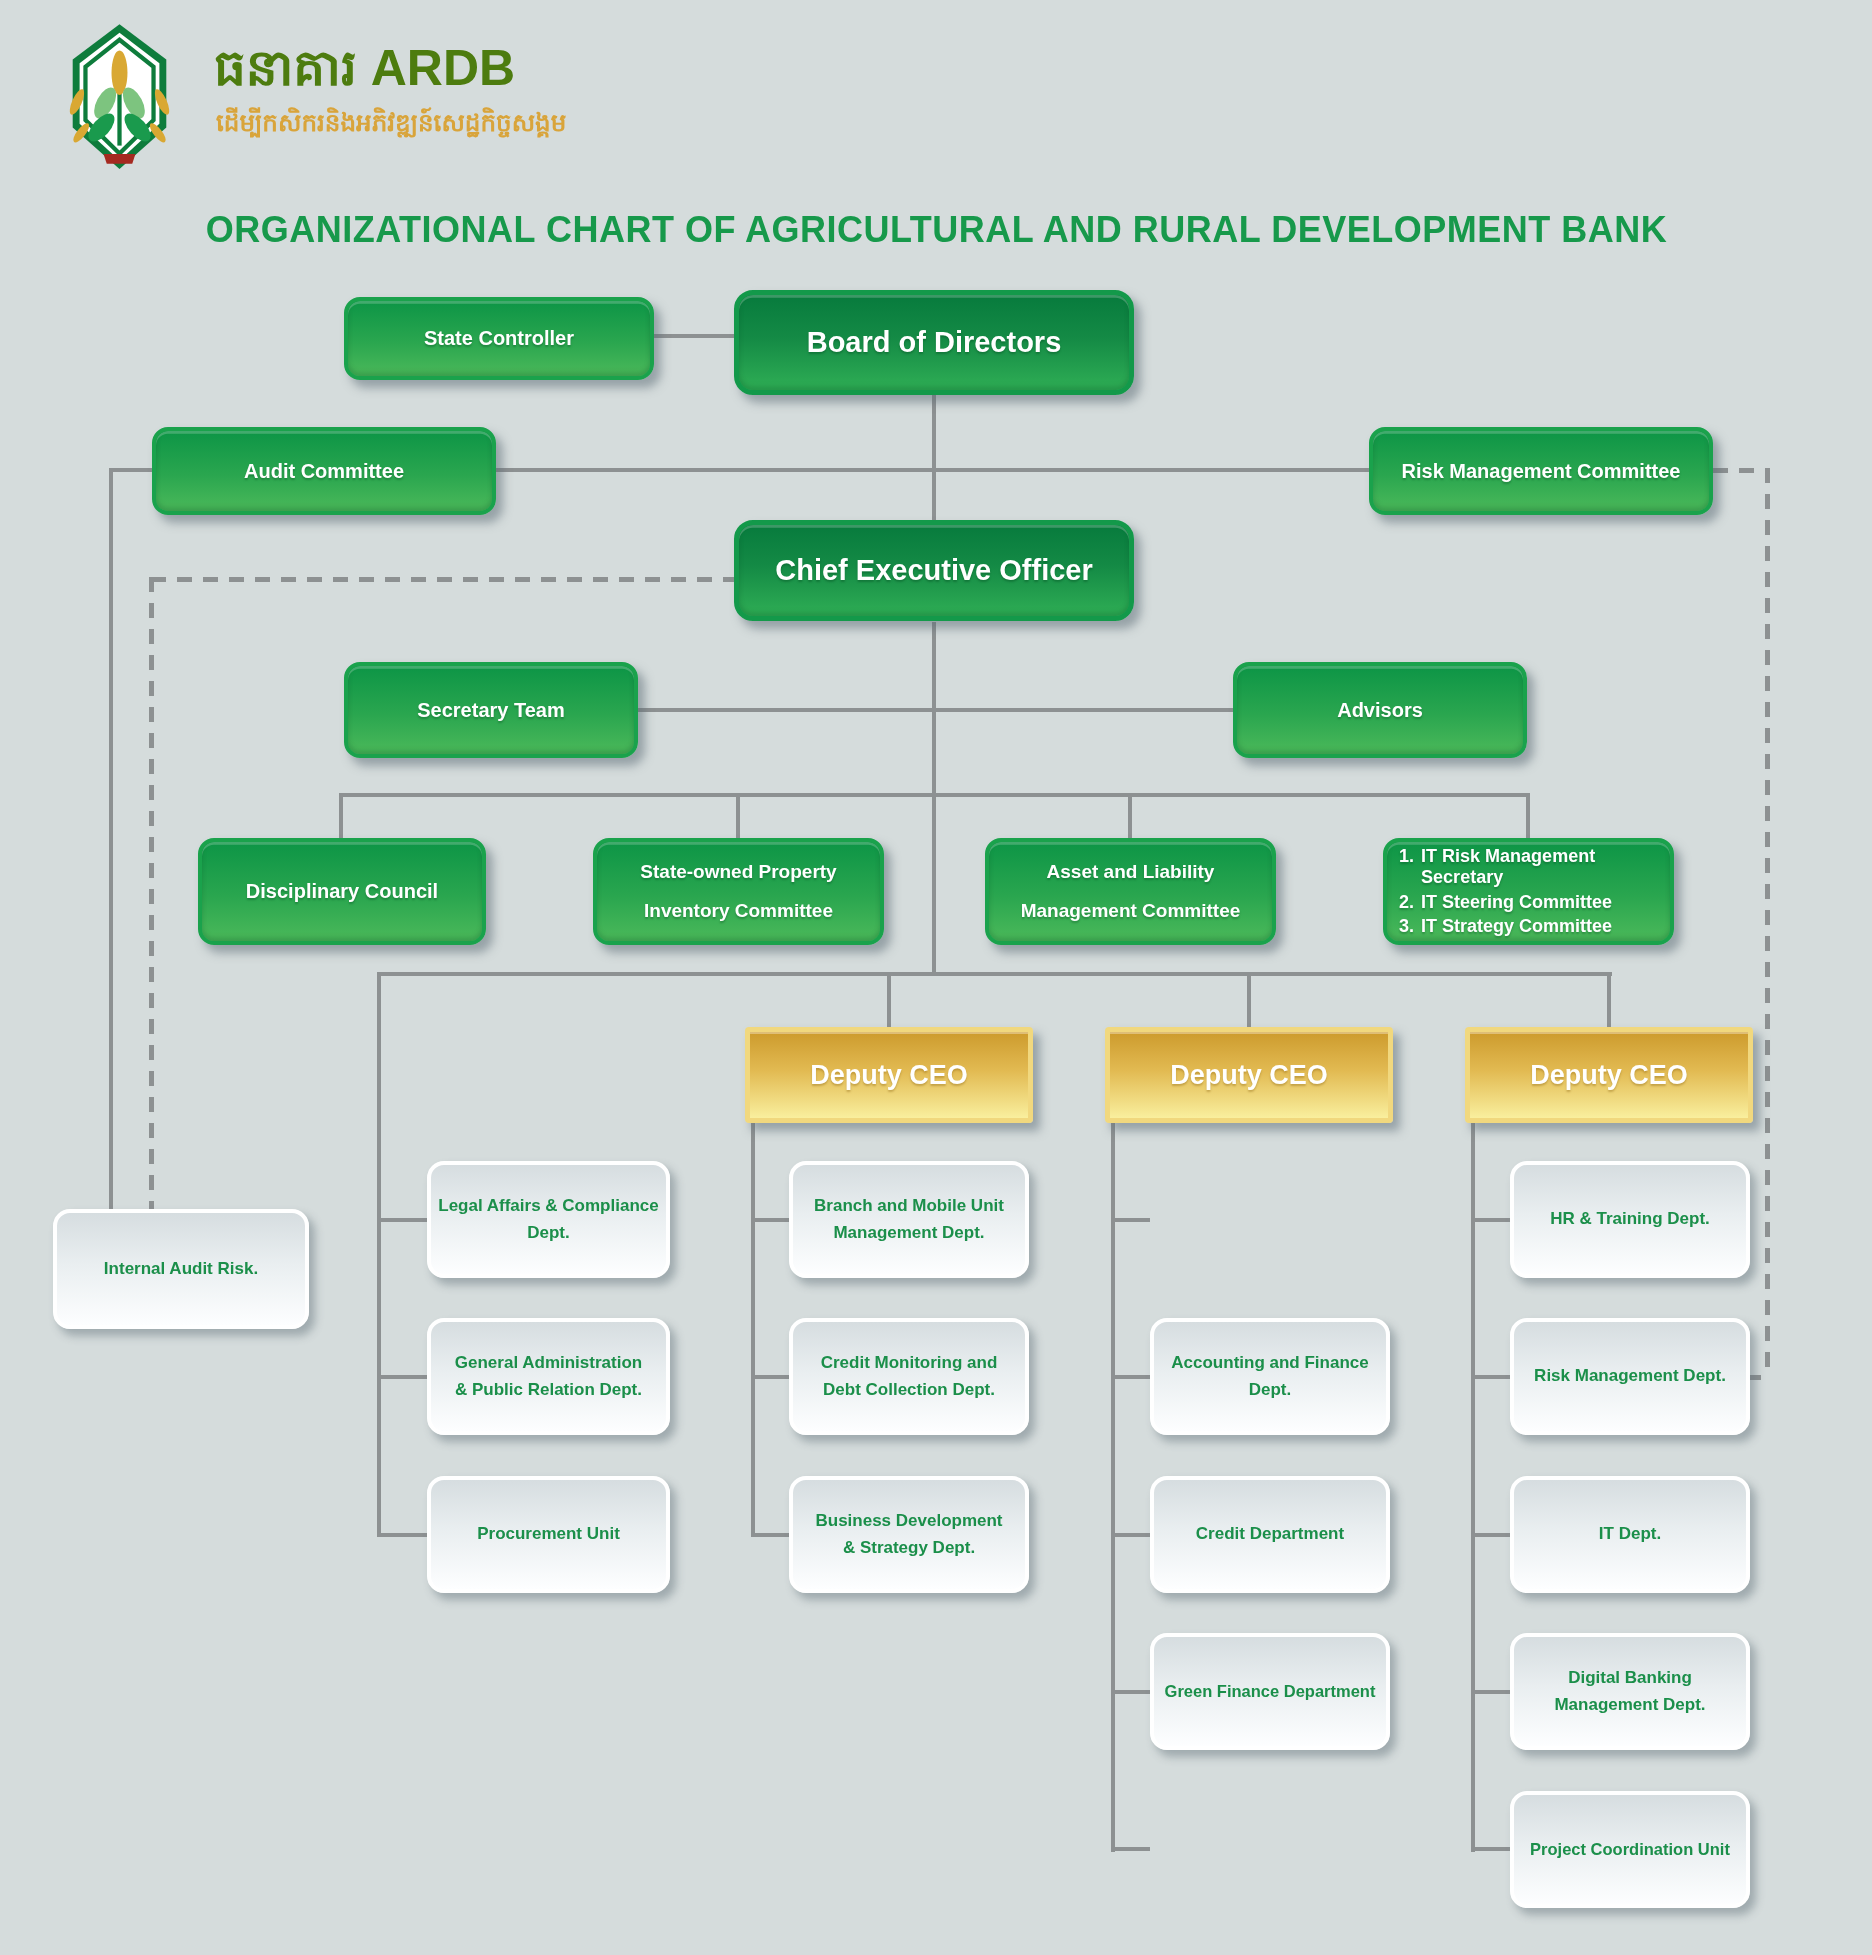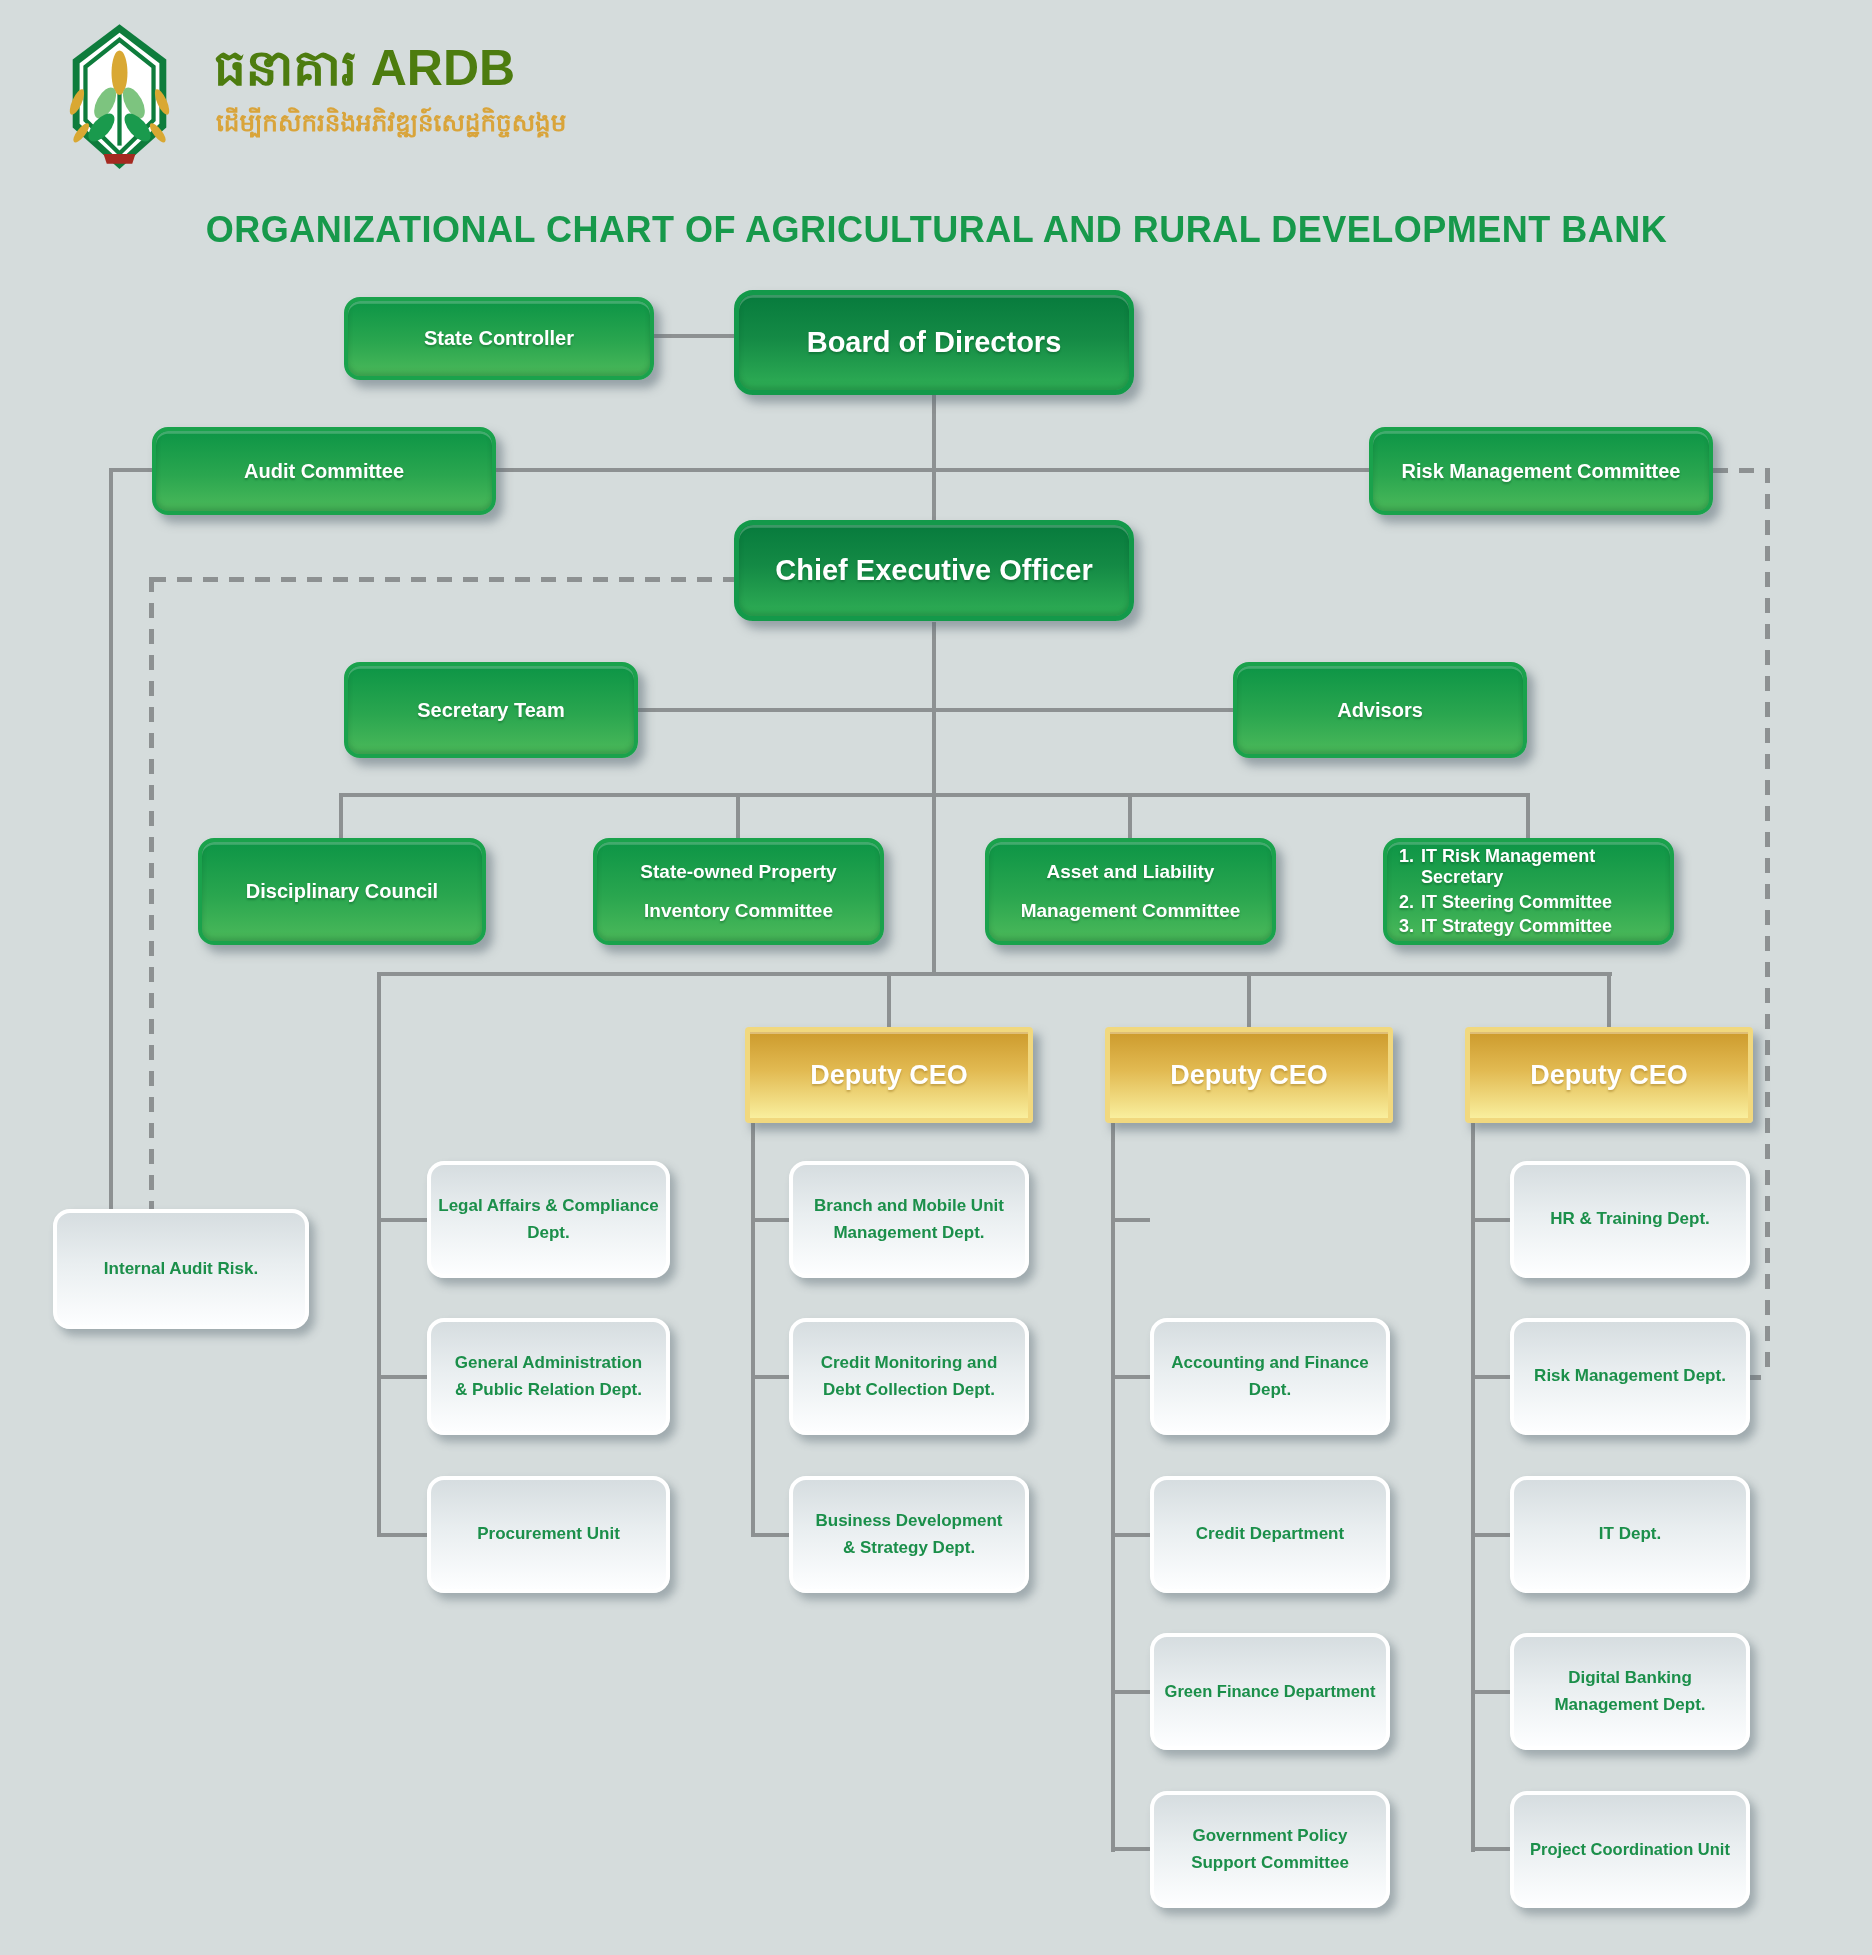--- a/index.html
+++ b/index.html
@@ -213,24 +213,20 @@
   <div class="box white dept" style="left:1150px;top:1318px;width:240px;height:117px;font-size:17px">
     <span>Accounting and Finance
 Dept.</span>
     </div>
   <div class="box white dept" style="left:1150px;top:1476px;width:240px;height:117px;font-size:17px">
     <span>Credit Department</span>
     </div>
   <div class="box white dept" style="left:1150px;top:1633px;width:240px;height:117px;font-size:16.5px">
     <span>Green Finance Department</span>
     </div>
-  <div class="box white dept" style="left:1150px;top:1791px;width:240px;height:117px;font-size:17px">
-    <span>Government Policy
-Support Committee</span>
-    </div>
 
   <div class="box white dept" style="left:1510px;top:1161px;width:240px;height:117px;font-size:17px">
     <span>HR &amp; Training Dept.</span>
     </div>
   <div class="box white dept" style="left:1510px;top:1318px;width:240px;height:117px;font-size:17px">
     <span>Risk Management Dept.</span>
     </div>
   <div class="box white dept" style="left:1510px;top:1476px;width:240px;height:117px;font-size:17px">
     <span>IT Dept.</span>
     </div>

